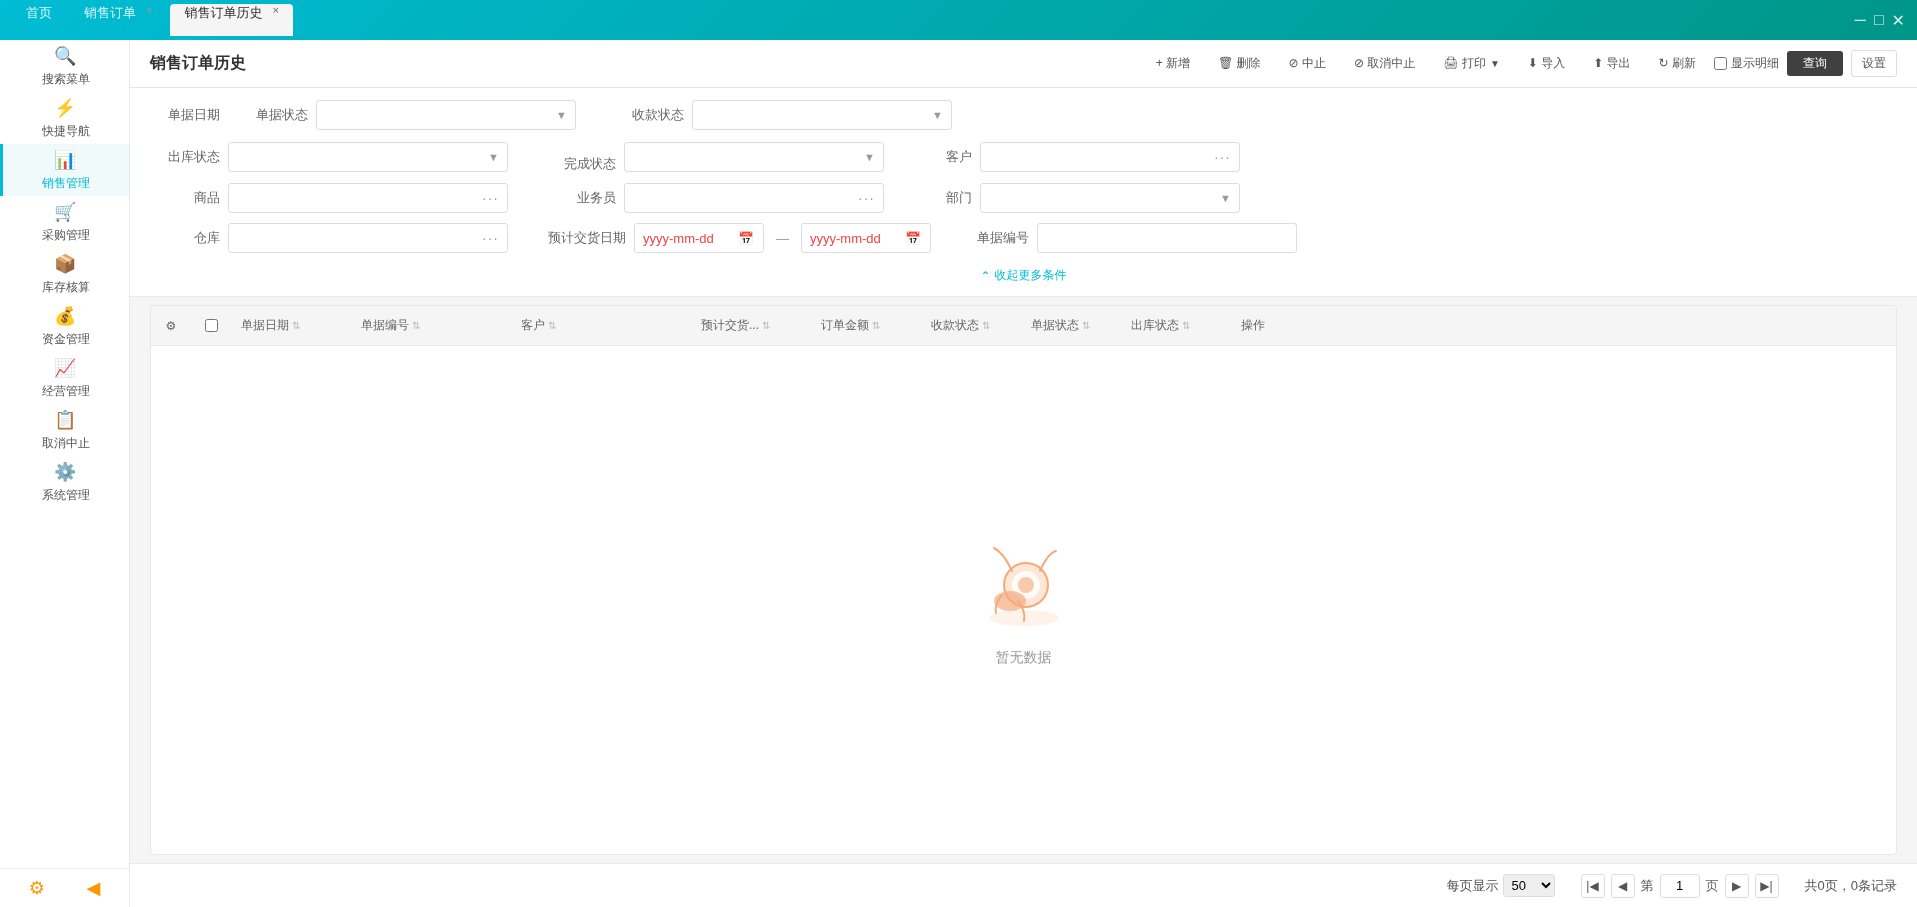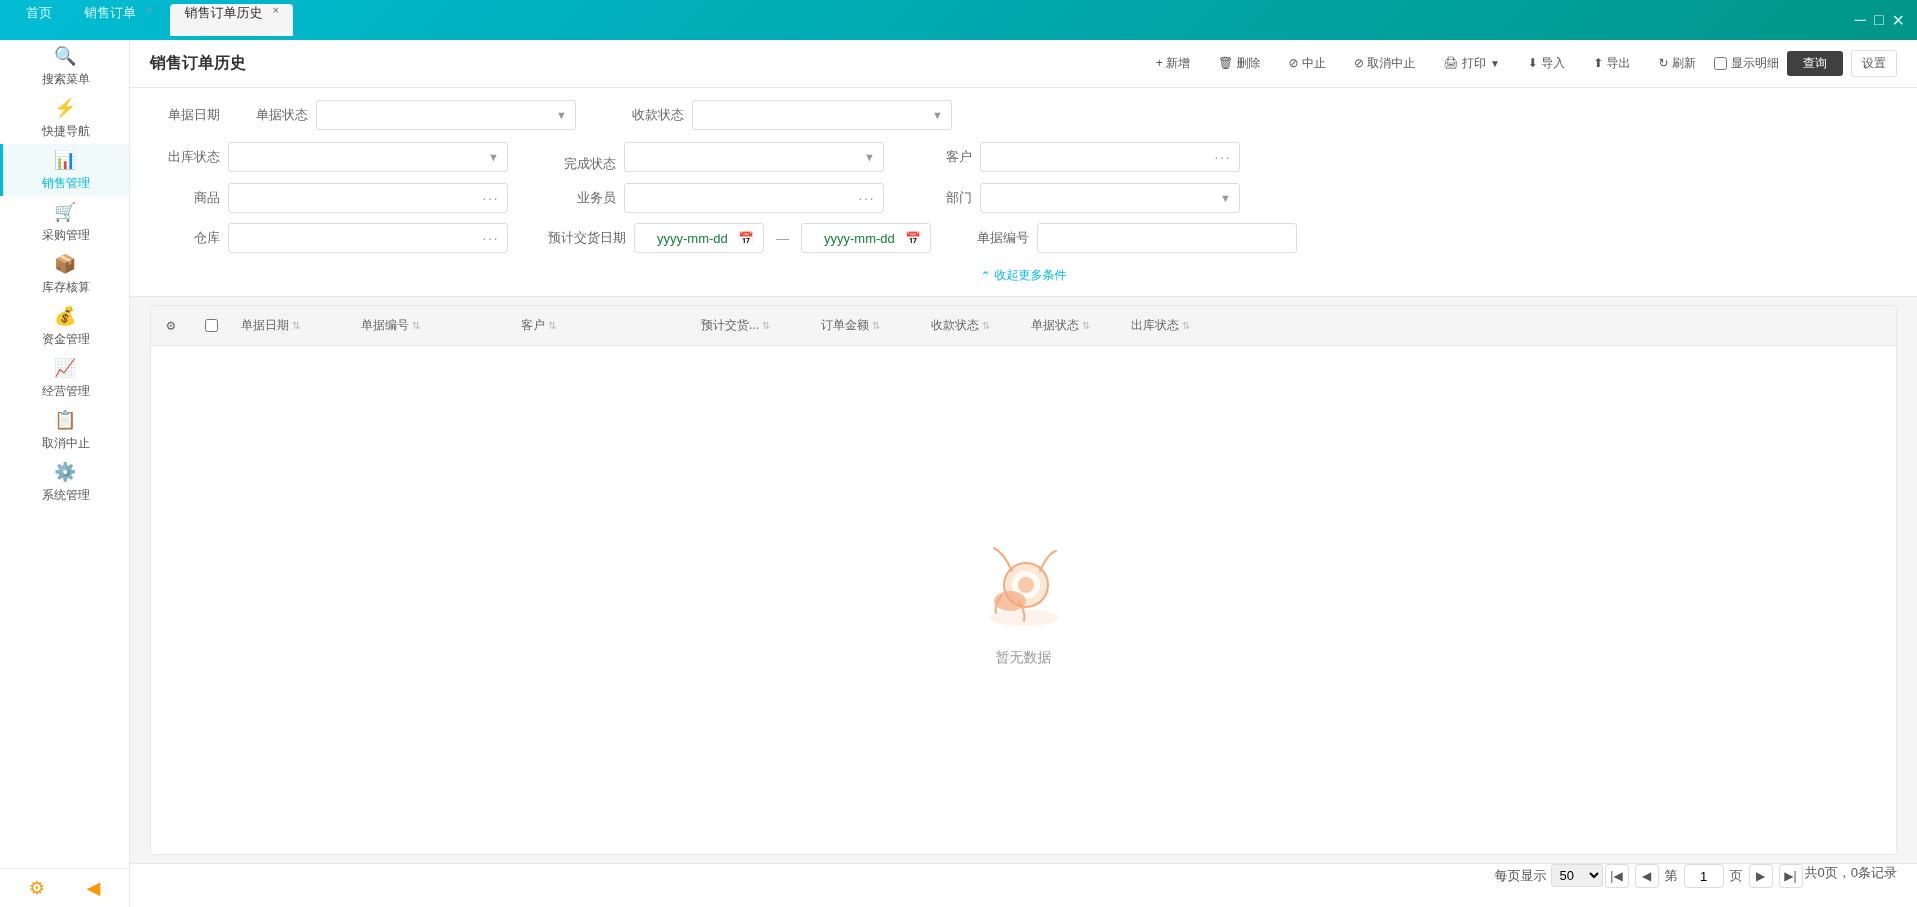--- a/index.html
+++ b/index.html
@@ -35,21 +35,21 @@
     .show-cols-wrapper { display: flex; align-items: center; gap: 4px; font-size: 12px; color: #555; }
     .show-cols-wrapper input { cursor: pointer; }
 
     
     .filter-area { background: #fff; padding: 12px 20px; border-bottom: 1px solid #e8e8e8; flex-shrink: 0; }
     .filter-row { display: flex; align-items: center; gap: 8px; margin-bottom: 10px; }
     .filter-row:last-child { margin-bottom: 0; }
     .filter-label { width: 70px; text-align: right; color: #666; font-size: 13px; flex-shrink: 0; }
     .filter-input { flex: 1; height: 30px; border: 1px solid #ddd; border-radius: 3px; padding: 0 8px; font-size: 13px; color: #333; display: flex; align-items: center; position: relative; cursor: pointer; background: #fff; }
     .filter-input.with-icon { justify-content: space-between; }
-    .filter-input .placeholder { color: #15803d; margin-left: 14px; }
+    .filter-input .placeholder { color: #ef4444; }
     .filter-input .arrow { color: #999; font-size: 11px; }
     .filter-input .dots { color: #999; font-size: 14px; letter-spacing: 1px; }
     .date-range-group { display: flex; align-items: center; gap: 6px; flex: 1; }
     .date-tag-group { display: flex; gap: 4px; }
     .date-tag { padding: 2px 8px; border-radius: 3px; font-size: 12px; cursor: pointer; border: 1px solid #ddd; color: #555; }
     .date-tag.active { background: #ff6a00; color: #fff; border-color: #ff6a00; border-radius: 12px; }
     .date-value { font-size: 12px; color: #666; }
     .collapse-row { text-align: center; cursor: pointer; color: #00bcd4; font-size: 12px; padding-top: 4px; }
     .collapse-row span { display: flex; align-items: center; justify-content: center; gap: 4px; }
 
@@ -70,21 +70,21 @@
     .th-stock-status { width: 110px; }
     .th-op { flex: 1; text-align: right; padding-right: 20px; }
 
     
     .empty-state { flex: 1; display: flex; flex-direction: column; align-items: center; justify-content: center; gap: 16px; }
     .empty-icon { width: 100px; height: 100px; position: relative; }
     .empty-icon svg { width: 100%; height: 100%; }
     .empty-text { color: #999; font-size: 14px; }
 
     
-    .table-footer { height: 44px; border-top: 1px solid #e8e8e8; display: flex; align-items: flex-start; justify-content: flex-end; padding: 0 20px; gap: 2px; font-size: 13px; color: #555; background: #fff; flex-shrink: 0; }
+    .table-footer { height: 44px; border-top: 1px solid #e8e8e8; display: flex; align-items: center; justify-content: flex-end; padding: 0 20px; gap: 26px; font-size: 13px; color: #555; background: #fff; flex-shrink: 0; }
     .page-size-select { display: flex; align-items: center; gap: 4px; }
     .page-size-select select { border: 1px solid #ddd; border-radius: 3px; padding: 2px 4px; font-size: 13px; cursor: pointer; }
     .pagination { display: flex; align-items: center; gap: 6px; }
     .pagination-btn { width: 24px; height: 24px; display: flex; align-items: center; justify-content: center; border: 1px solid #ddd; border-radius: 3px; cursor: pointer; color: #555; font-size: 12px; }
     .page-input { width: 40px; height: 24px; border: 1px solid #ddd; border-radius: 3px; text-align: center; font-size: 13px; }
     .page-label { color: #666; }
   </style>
 </head>
 <body>
 
@@ -309,20 +309,23 @@
           <span>收款状态</span>
           <span class="sort-icon">⇅</span>
         </div>
         <div class="th th-bill-status">
           <span>单据状态</span>
           <span class="sort-icon">⇅</span>
         </div>
         <div class="th th-stock-status">
           <span>出库状态</span>
           <span class="sort-icon">⇅</span>
+        </div>
+        <div class="th th-op">
+          <span>操作</span>
         </div>
       </div>
 
       <div class="empty-state">
         <div class="empty-icon">
           <svg viewBox="0 0 100 100" xmlns="http://www.w3.org/2000/svg">
             <ellipse cx="50" cy="85" rx="35" ry="8" fill="#fde8d8" opacity="0.5"></ellipse>
             <circle cx="52" cy="52" r="22" fill="#fde8d8" stroke="#f4a97c" stroke-width="2"></circle>
             <circle cx="52" cy="52" r="14" fill="#fff" opacity="0.8"></circle>
             <circle cx="52" cy="52" r="8" fill="#f4a97c" opacity="0.6"></circle>

